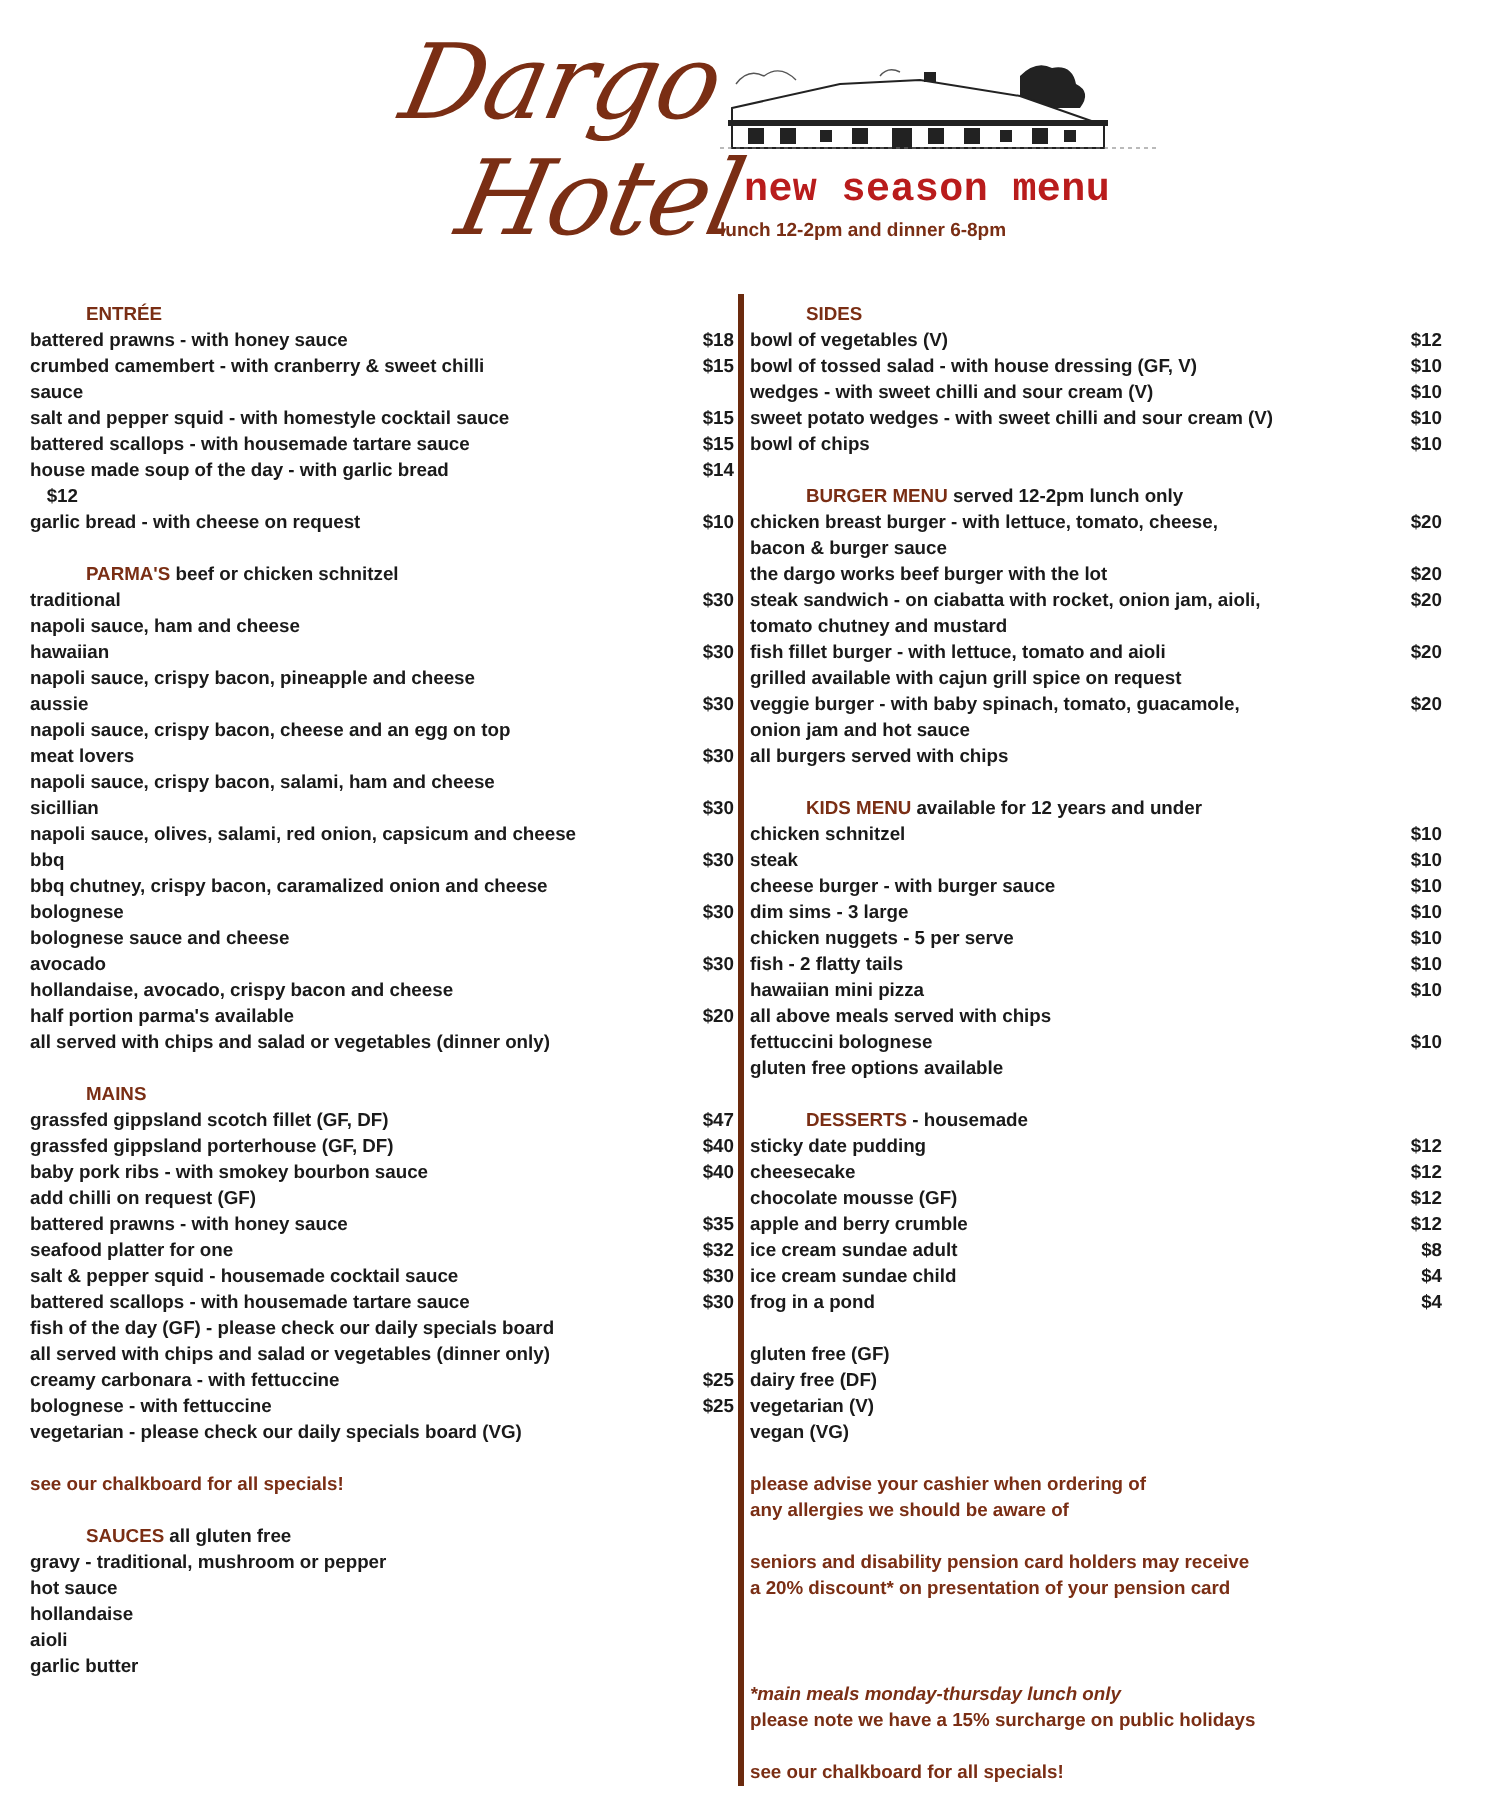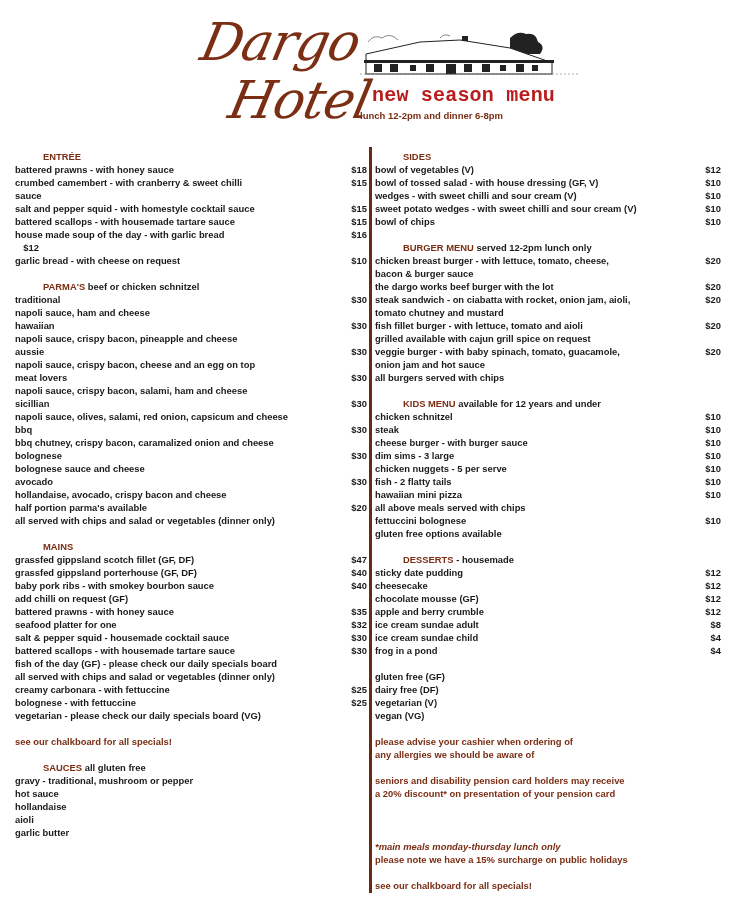--- a/index.html
+++ b/index.html
@@ -89,21 +89,21 @@
       <div class="row">
         <span>salt and pepper squid - with homestyle cocktail sauce</span>
         <span class="p">$15</span>
       </div>
       <div class="row">
         <span>battered scallops - with housemade tartare sauce</span>
         <span class="p">$15</span>
       </div>
       <div class="row">
         <span>house made soup of the day - with garlic bread</span>
-        <span class="p">$16</span>
+        <span class="p">$14</span>
       </div>
       <div class="row">
         <span class="p">$12</span>
       </div>
       <div class="row">
         <span>garlic bread - with cheese on request</span>
         <span class="p">$10</span>
       </div>
     </div>
   <div class="gap"></div>

